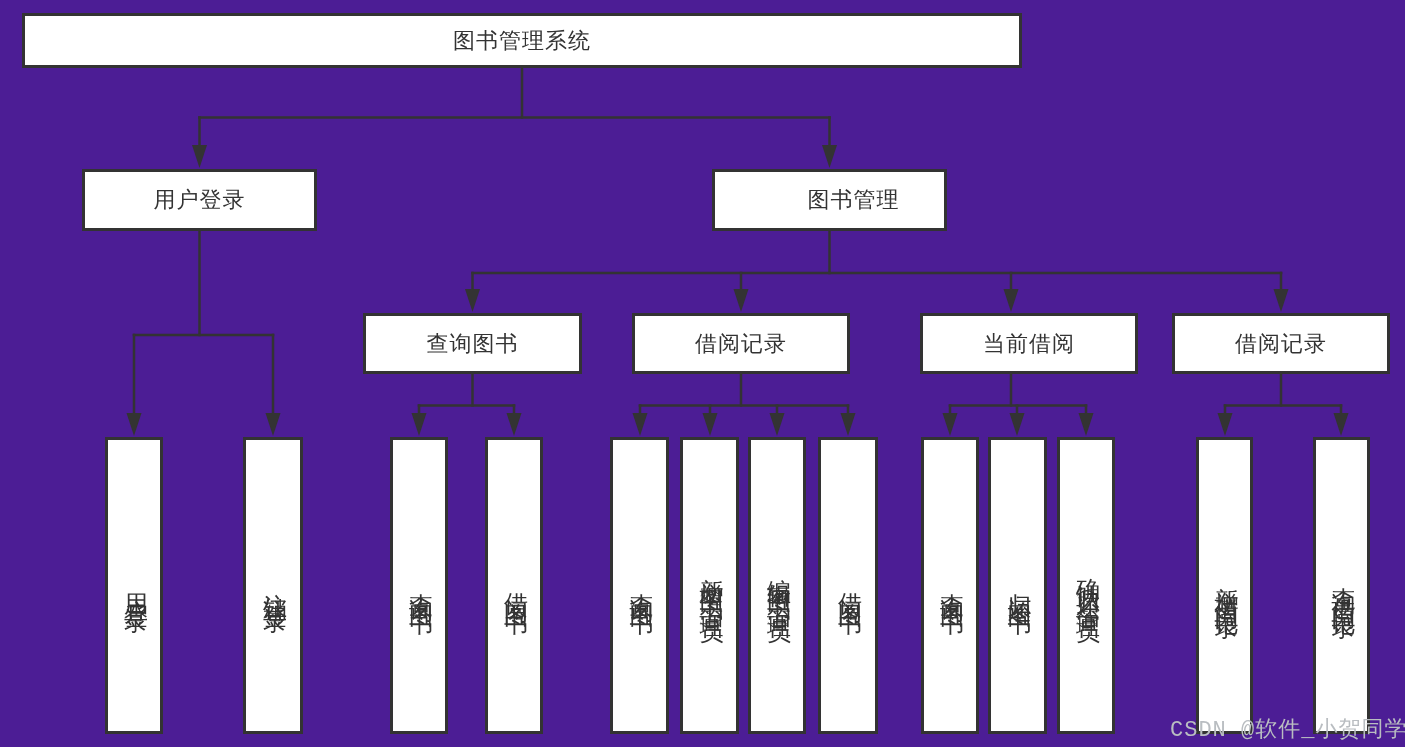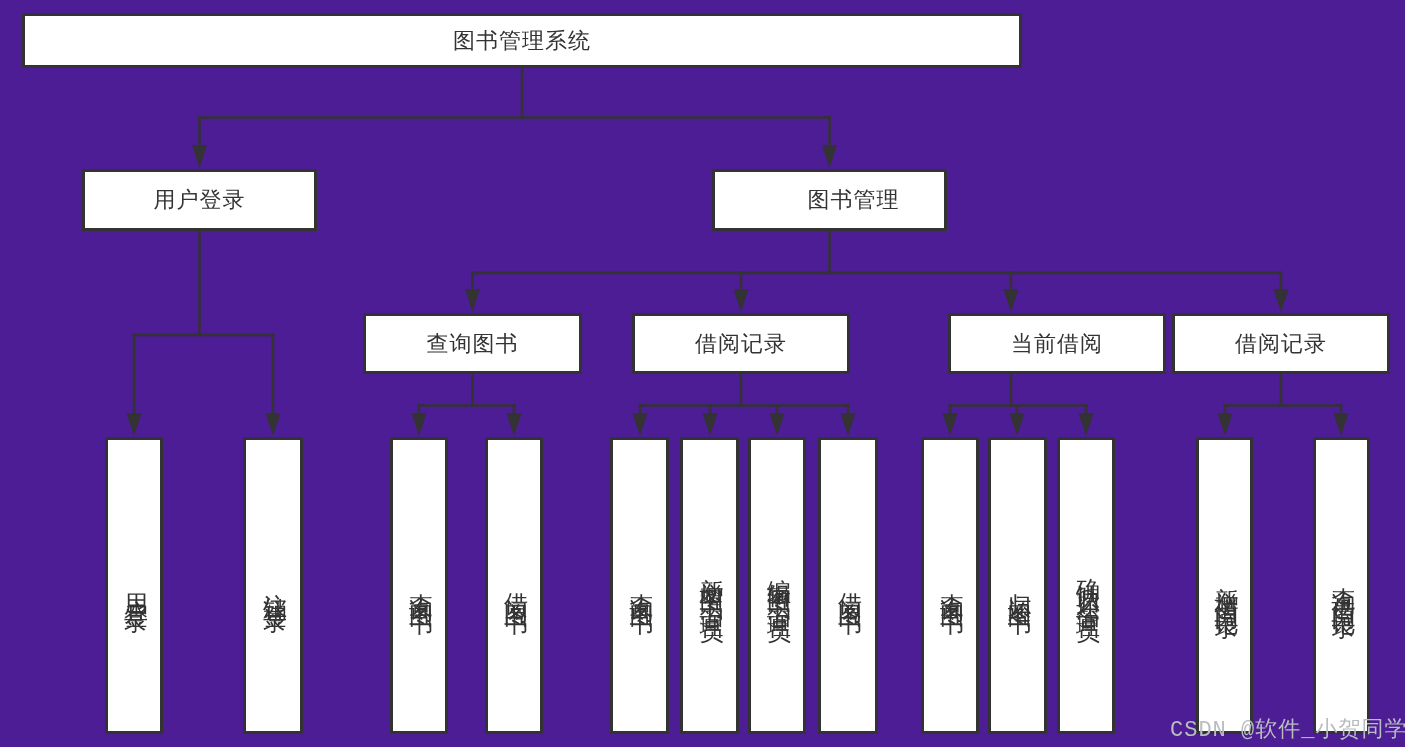--- a/index.html
+++ b/index.html
@@ -140,21 +140,21 @@
   <div class="box" style="left:712px; top:169px; width:235px; height:62px;padding-left:48px;">
     <span>图书管理</span>
   </div>
 
   <div class="box" style="left:363px; top:313px; width:219px; height:61px;">
     <span>查询图书</span>
   </div>
   <div class="box" style="left:632px; top:313px; width:218px; height:61px;">
     <span>借阅记录</span>
   </div>
-  <div class="box" style="left:948px; top:313px; width:218px; height:61px;">
+  <div class="box" style="left:920px; top:313px; width:218px; height:61px;">
     <span>当前借阅</span>
   </div>
   <div class="box" style="left:1172px; top:313px; width:218px; height:61px;">
     <span>借阅记录</span>
   </div>
 
   <div class="vbox" style="left:105px; width:58px;">
     <span>用户登录</span>
   </div>
   <div class="vbox" style="left:243px; width:60px;">

